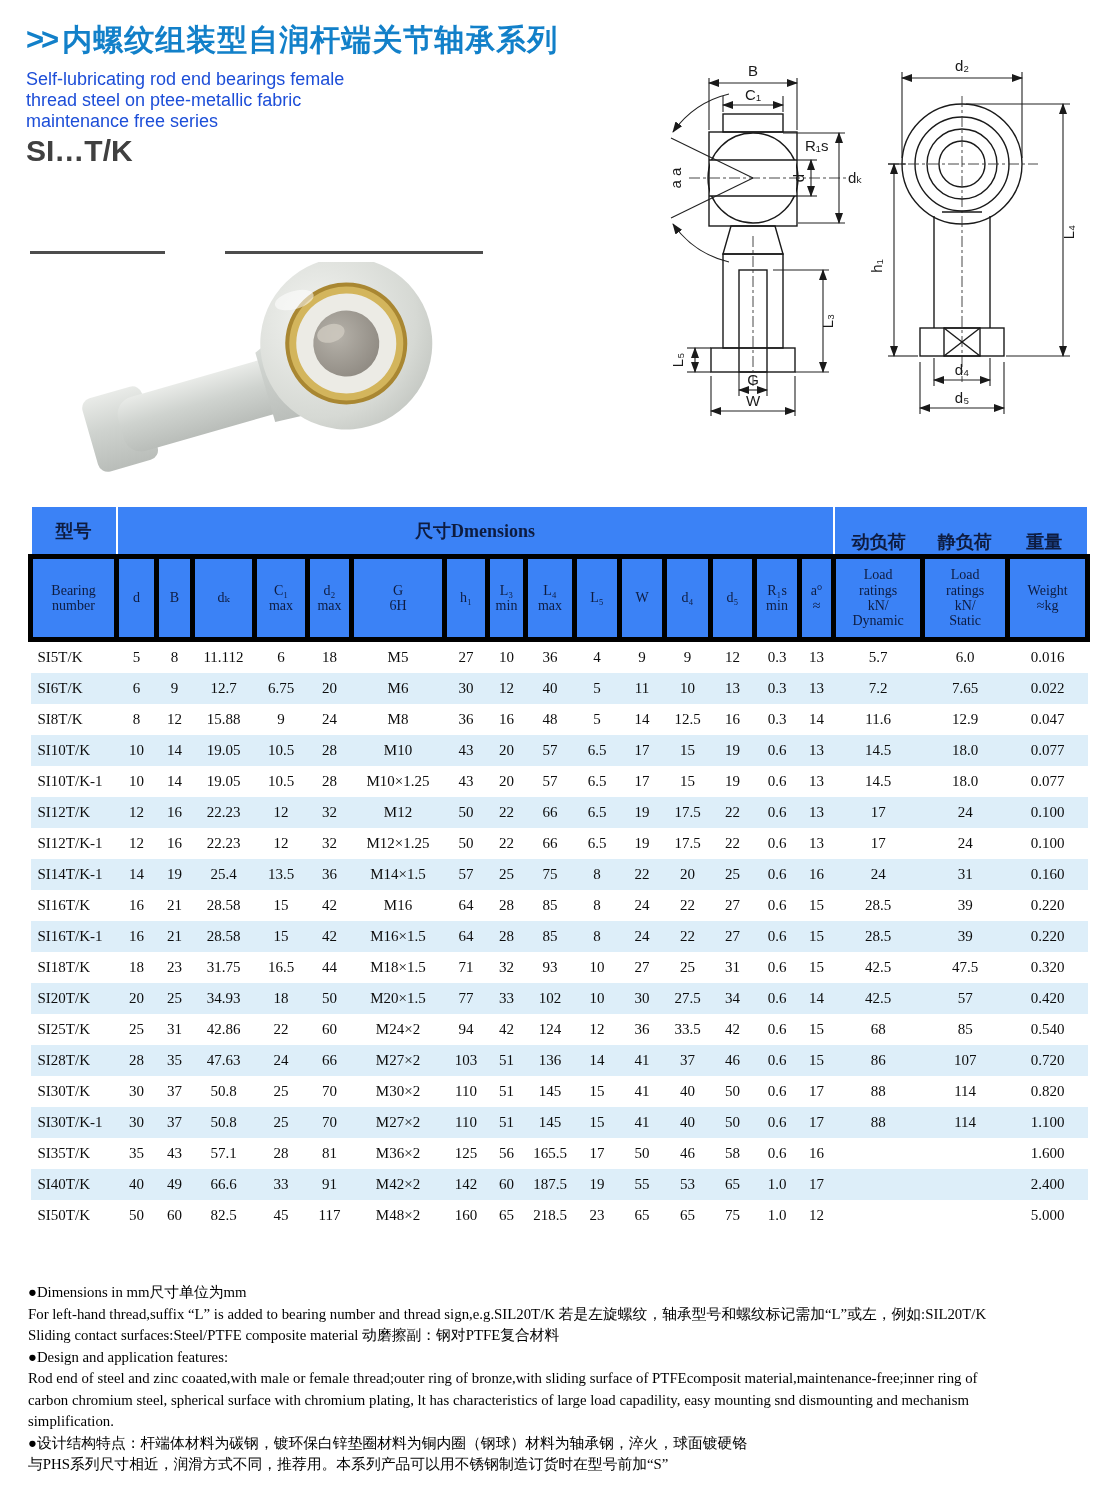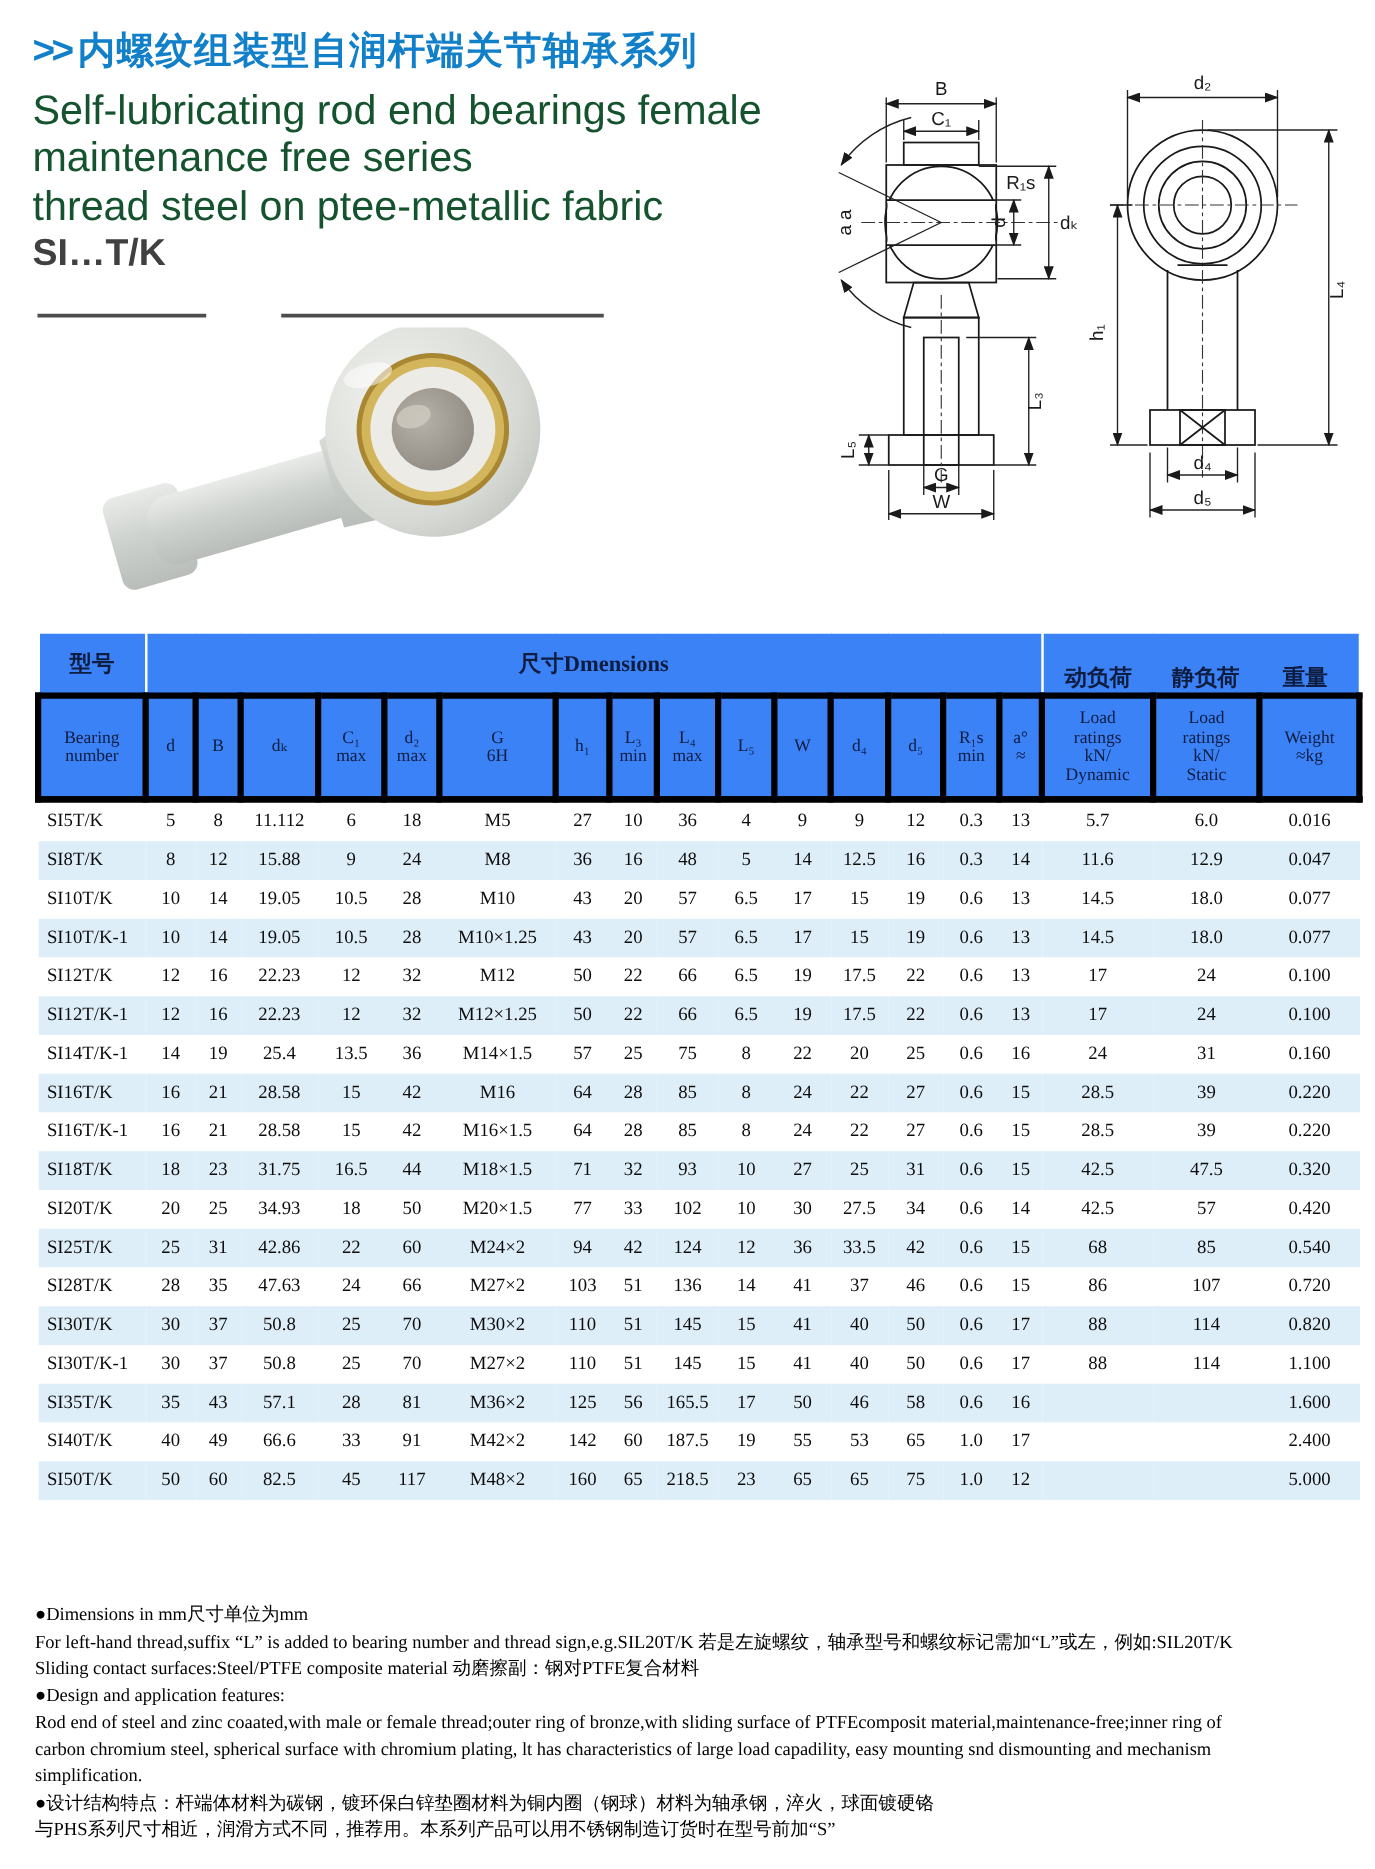--- a/index.html
+++ b/index.html
@@ -3,21 +3,21 @@
 <meta charset="utf-8">
 <style>
   html,body{margin:0;padding:0;background:#ffffff;}
   .page{position:relative;width:1100px;height:1495px;background:#fff;overflow:hidden;
         font-family:"Liberation Sans","DejaVu Sans",sans-serif;color:#111;}
 
   
   .title-block{position:absolute;left:26px;top:20px;width:620px;}
   .zh-title{font-size:30px;font-weight:bold;color:#1280c9;letter-spacing:1px;white-space:nowrap;}
   .zh-title .chev{letter-spacing:-3px;margin-right:6px;font-size:31px;}
-  .en-title{margin-top:8px;font-size:33px;line-height:1.16;color:#14532d;letter-spacing:0px;}
+  .en-title{margin-top:8px;font-size:18px;line-height:1.16;color:#1d4ed8;letter-spacing:0px;}
   .model-code{font-size:30px;font-weight:bold;color:#404040;margin-top:2px;}
 
   
   .rule{position:absolute;height:3px;background:#4d4d4d;top:251px;}
   .rule.r1{left:30px;width:135px;}
   .rule.r2{left:225px;width:258px;}
 
   
   .photo-svg{position:absolute;left:50px;top:262px;}
   .diag1{position:absolute;left:633px;top:26px;}
@@ -47,22 +47,22 @@
 </style>
 </head>
 <body>
 
 <div class="page">
 
   <div class="title-block">
     <div class="zh-title"><span class="chev">&gt;&gt;</span><span>内螺纹组装型自润杆端关节轴承系列</span></div>
     <div class="en-title">
       <div>Self-lubricating rod end bearings female</div>
+      <div>thread steel on ptee-metallic fabric</div>
       <div>maintenance free series</div>
-      <div>thread steel on ptee-metallic fabric</div>
     </div>
     <div class="model-code">SI…T/K</div>
   </div>
 
   <div class="rule r1"></div>
   <div class="rule r2"></div>
 
   <svg class="photo-svg" width="450" height="210" viewBox="0 0 450 210">
     <defs>
       <linearGradient id="bodyG" x1="0" y1="0" x2="0" y2="1">
@@ -298,20 +298,41 @@
           <td>9</td>
           <td>9</td>
           <td>12</td>
           <td>0.3</td>
           <td>13</td>
           <td>5.7</td>
           <td>6.0</td>
           <td>0.016</td>
         </tr>
         <tr>
+          <td class="c-model">SI6T/K</td>
+          <td>6</td>
+          <td>9</td>
+          <td>12.7</td>
+          <td>6.75</td>
+          <td>20</td>
+          <td>M6</td>
+          <td>30</td>
+          <td>12</td>
+          <td>40</td>
+          <td>5</td>
+          <td>11</td>
+          <td>10</td>
+          <td>13</td>
+          <td>0.3</td>
+          <td>13</td>
+          <td>7.2</td>
+          <td>7.65</td>
+          <td>0.022</td>
+        </tr>
+        <tr>
           <td class="c-model">SI8T/K</td>
           <td>8</td>
           <td>12</td>
           <td>15.88</td>
           <td>9</td>
           <td>24</td>
           <td>M8</td>
           <td>36</td>
           <td>16</td>
           <td>48</td>

